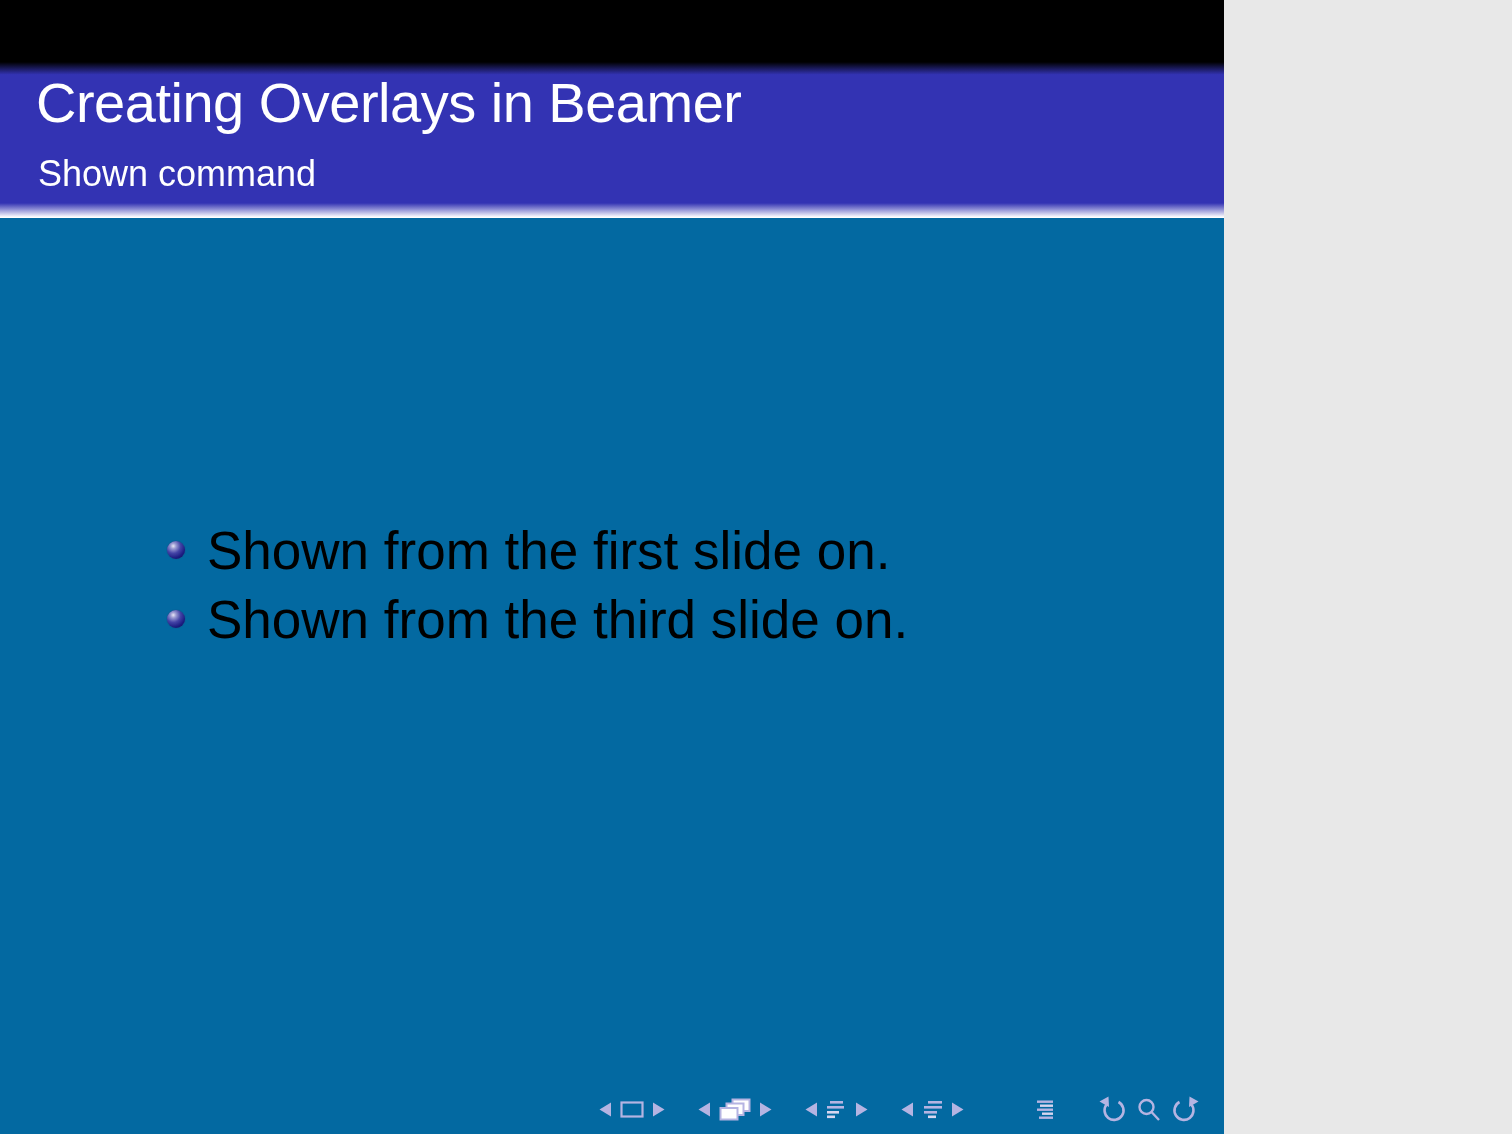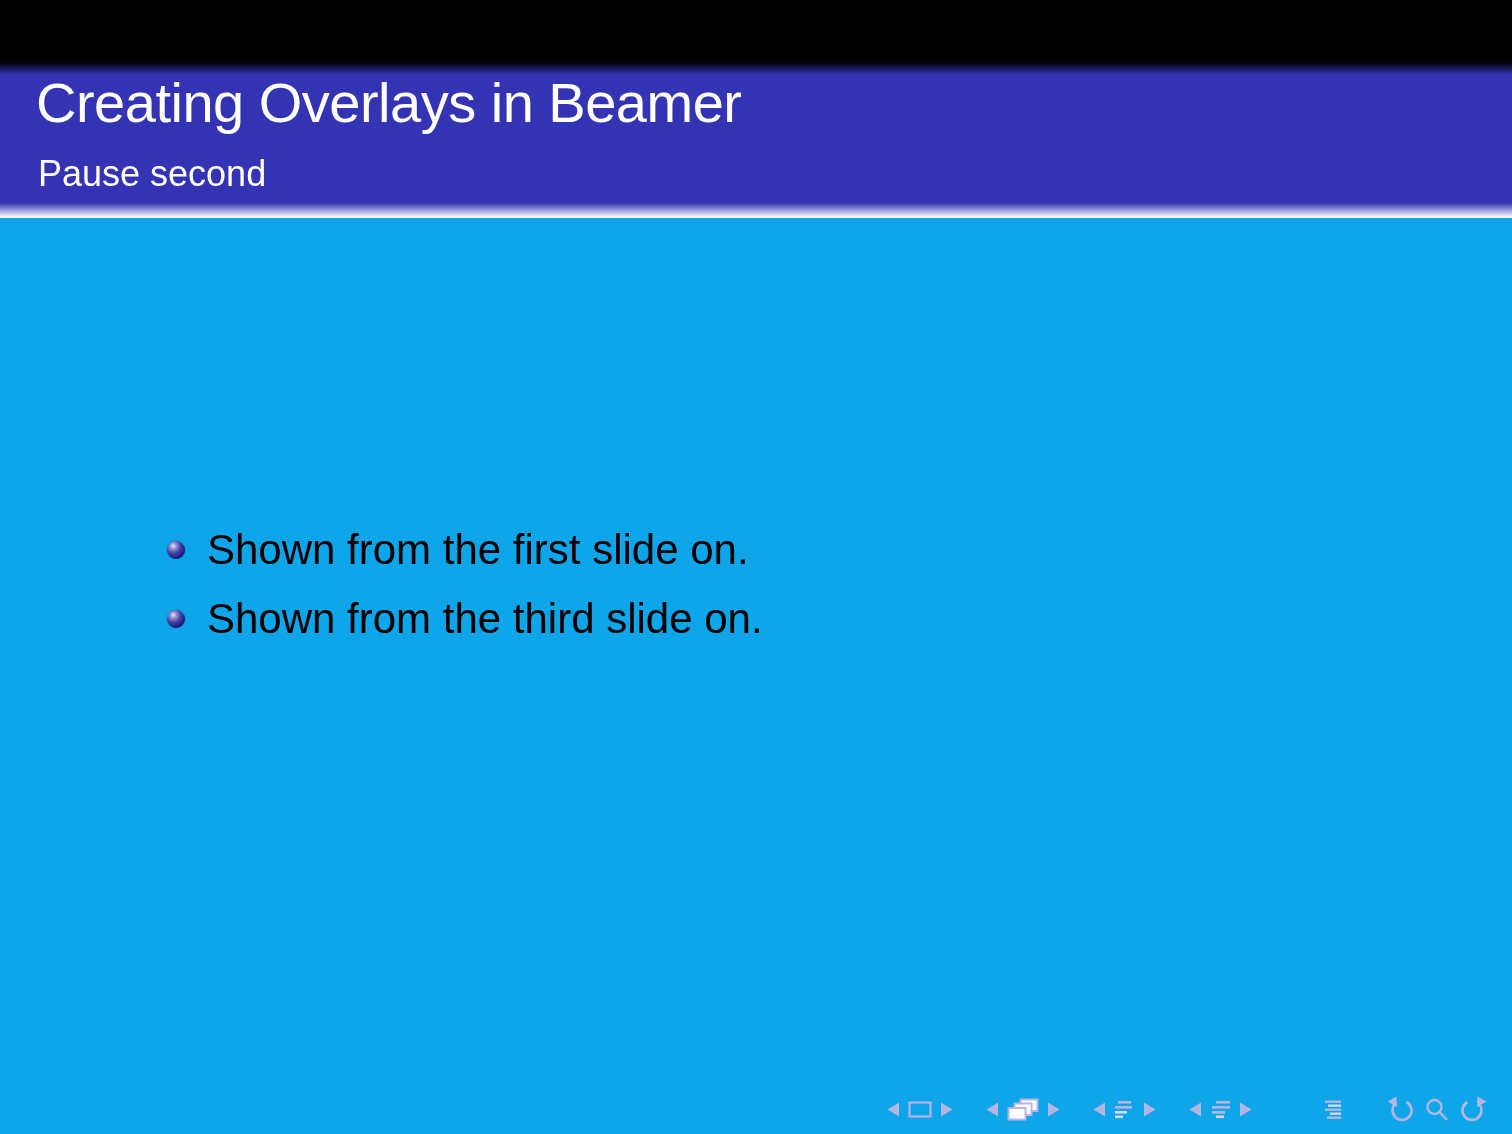--- a/index.html
+++ b/index.html
@@ -7,23 +7,23 @@
     --header-bg: #3333b3;
     --header-text: #ffffff;
     --body-text: #000000;
     --nav: #b5b4e2;
     --nav-light: #d7d6f0;
   }
   html, body { margin: 0; padding: 0; }
   body { background: #e8e8e8; }
   .slide {
     position: relative;
-    width: 1512px;
+    width: 1224px;
     height: 1134px;
-    background: #0ea5e9;
+    background: #0369a1;
     overflow: hidden;
     font-family: "Liberation Sans", sans-serif;
   }
   .topbar {
     position: absolute;
     top: 0; left: 0; right: 0;
     height: 62px;
     background: var(--top-bar);
   }
   .header {
@@ -72,21 +72,21 @@
   .ball {
     flex: 0 0 auto;
     width: 18px; height: 18px;
     border-radius: 50%;
     margin-right: 22px;
     background: radial-gradient(circle at 35% 28%,
       #e6e6f5 0%, #9a9ad2 16%, #4343a6 42%, #1d1d82 68%, #0a0a50 100%);
     box-shadow: 0 0 1px #333366;
   }
   .bullet-text {
-    font-size: 42px;
+    font-size: 53px;
     line-height: 1;
     color: var(--body-text);
     white-space: nowrap;
   }
   .nav {
     position: absolute;
     right: 20px; bottom: 11px;
     display: flex;
     align-items: center;
     color: var(--nav);
@@ -107,21 +107,21 @@
 </style>
 </head>
 <body>
 
 <div class="slide">
 
   <div class="topbar"></div>
 
   <div class="header">
     <div class="frame-title">Creating Overlays in Beamer</div>
-    <div class="frame-subtitle">Pause second</div>
+    <div class="frame-subtitle">Shown command</div>
   </div>
   <div class="header-shadow"></div>
 
   <ul class="bullets">
     <li class="bullet-item">
       <span class="ball"></span>
       <span class="bullet-text">Shown from the first slide on.</span>
     </li>
     <li class="bullet-item">
       <span class="ball"></span>

